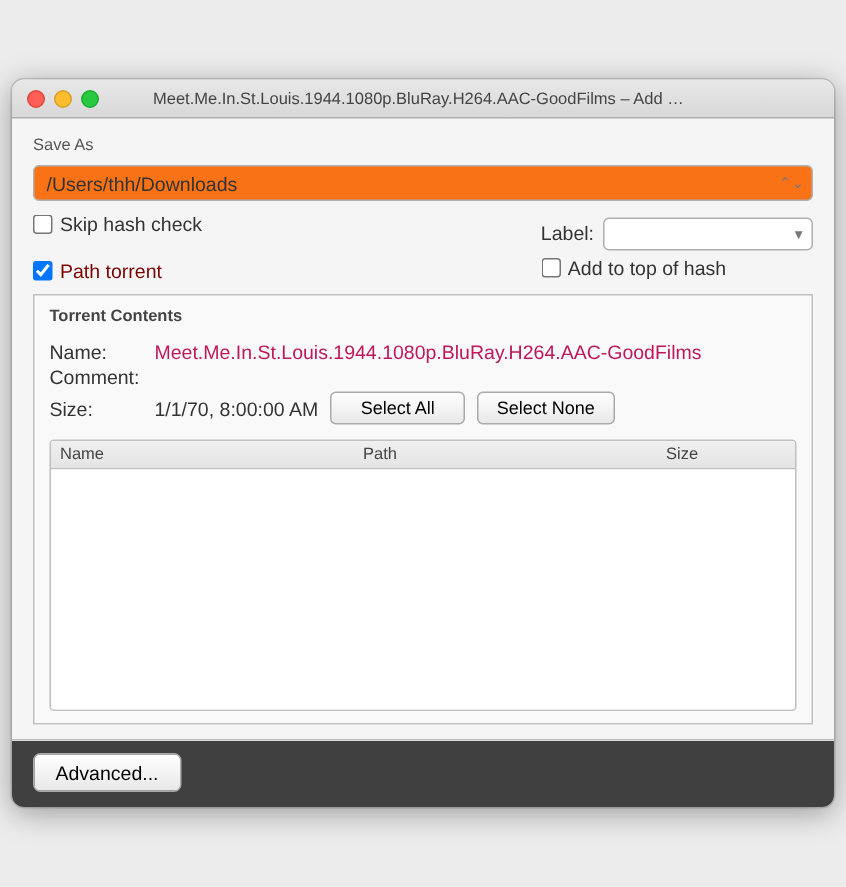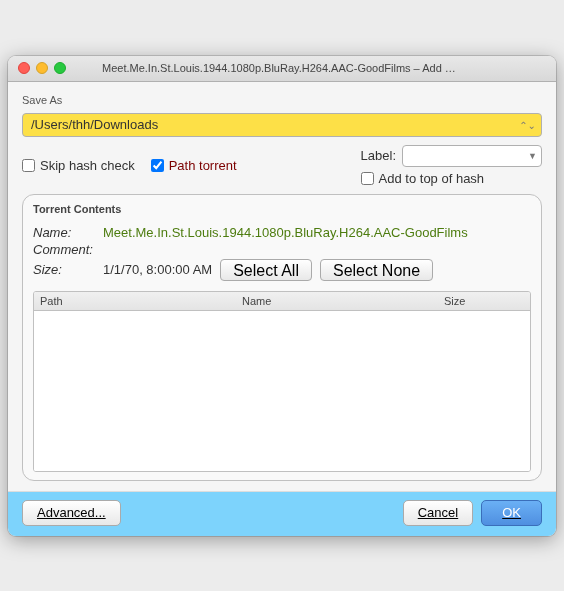--- a/index.html
+++ b/index.html
@@ -90,21 +90,21 @@
 
     .select-wrapper {
       position: relative;
       width: 100%;
     }
 
     .select-wrapper select {
       width: 100%;
       appearance: none;
       -webkit-appearance: none;
-      background: #fde047;
+      background: #f97316;
       border: 1px solid #b0b0b0;
       border-radius: 4px;
       padding: 3px 24px 3px 8px;
       font-size: 13px;
       color: #333;
       cursor: pointer;
       height: 24px;
     }
 
     .select-arrow {
@@ -119,20 +119,21 @@
 
     
     .options-row {
       display: flex;
       align-items: center;
       justify-content: space-between;
     }
 
     .options-left {
       display: flex;
+      flex-direction: column;
       gap: 16px;
     }
 
     .options-right {
       display: flex;
       align-items: center;
       gap: 8px;
     }
 
     .checkbox-row {
@@ -158,58 +159,57 @@
       display: flex;
       align-items: center;
       gap: 5px;
       font-size: 13px;
       color: #333;
     }
 
     
     .torrent-contents {
       border: 1px solid #c0c0c0;
-      border-radius: 12px;
+      border-radius: 0;
       background: #f9f9f9;
       padding: 8px 10px;
       display: flex;
       flex-direction: column;
       gap: 5px;
       justify-content: center;
     }
 
     .tc-header {
       font-size: 11px;
       font-weight: 600;
       color: #444;
       margin-bottom: 4px;
     }
 
     .info-label {
       font-size: 13px;
       color: #333;
       font-weight: 500;
-      font-style: italic;
     }
 
     .info-value {
       font-size: 13px;
       color: #333;
     }
 
     .info-value.red {
-      color: #4d7c0f;
+      color: #be185d;
     }
 
     .btn-select {
       background: linear-gradient(to bottom, #ffffff, #e8e8e8);
       border: 1px solid #aaa;
       border-radius: 4px;
       padding: 2px 12px;
-      font-size: 16px;
+      font-size: 12px;
       cursor: pointer;
       height: 22px;
       min-width: 90px;
     }
 
     
     .file-table {
       border: 1px solid #c0c0c0;
       border-radius: 3px;
       overflow: hidden;
@@ -237,22 +237,21 @@
       background: white;
     }
 
     
     .bottom-bar {
       display: flex;
       justify-content: space-between;
       align-items: center;
       padding: 8px 14px 10px;
       border-top: 1px solid #ddd;
-      background: #7dd3fc;
-      text-decoration: underline;
+      background: #404040;
     }
 
     .btn-advanced {
       background: linear-gradient(to bottom, #ffffff, #e8e8e8);
       border: 1px solid #aaa;
       border-radius: 5px;
       padding: 3px 14px;
       font-size: 13px;
       cursor: pointer;
       height: 26px;
@@ -396,31 +395,27 @@
               <button class="btn-select">Select All</button>
               <button class="btn-select">Select None</button>
             </div>
           </td>
         </tr>
       </tbody>
         </table>
 
       <div class="file-table">
         <div class="file-table-header">
+          <span class="file-table-col">Name</span>
           <span class="file-table-col">Path</span>
-          <span class="file-table-col">Name</span>
           <span class="file-table-col">Size</span>
         </div>
         <div class="file-table-body"></div>
       </div>
     </div>
 
   </div>
 
   <div class="bottom-bar">
     <button class="btn-advanced">Advanced...</button>
-    <div class="bottom-right">
-      <button class="btn-cancel">Cancel</button>
-      <button class="btn-ok">OK</button>
-    </div>
   </div>
 
 </div>
 
 </body></html>

